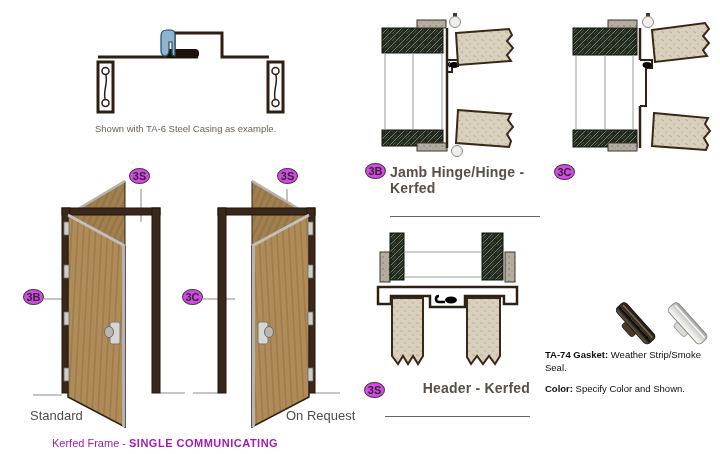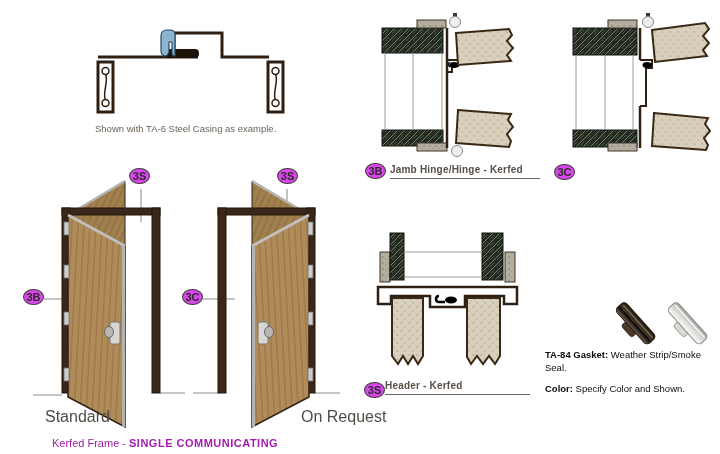--- a/index.html
+++ b/index.html
@@ -2,24 +2,24 @@
 <html><head>
 <meta charset="utf-8">
 <style>
   html,body{margin:0;padding:0;background:#ffffff;}
   .canvas{position:relative;width:720px;height:454px;background:#ffffff;overflow:hidden;
           font-family:"Liberation Sans",sans-serif;}
   .abs{position:absolute;}
   .badge{position:absolute;width:21px;height:16px;border-radius:50%;background:#d946ef;
          border:1.5px solid #3f3b35;color:#2e2b27;font-weight:bold;font-size:11px;
          display:flex;align-items:center;justify-content:center;box-sizing:border-box;}
-  .sec-label{position:absolute;font-weight:bold;font-size:10px;color:#574f48;
-             border-bottom:1.5px solid #6b635b;padding-bottom:3px;letter-spacing:.2px;}
+  .sec-label{position:absolute;font-weight:bold;font-size:14px;color:#574f48;
+             border-bottom:1.5px solid #6b635b;padding-bottom:20px;letter-spacing:.2px;}
   .caption{position:absolute;font-size:9.5px;color:#6b6359;}
-  .swing-label{position:absolute;font-size:16px;color:#514c47;margin-left:15px;}
+  .swing-label{position:absolute;font-size:13px;color:#514c47;}
   .gasket-text{position:absolute;font-size:9.5px;line-height:12.5px;color:#0d0d0d;}
   .gasket-text .note{display:block;margin-top:9px;}
   .title{position:absolute;font-size:11px;color:#a21caf;}
   .title .bold{font-weight:bold;letter-spacing:.5px;}
   b{font-weight:bold;}
 </style>
 </head>
 <body>
 
 <div class="canvas">
@@ -145,21 +145,21 @@
       <line x1="29" y1="27" x2="107" y2="27"></line>
       <line x1="29" y1="52" x2="107" y2="52"></line>
     </g>
     <path d="M3,62 L3,79 L16,79 L16,71 L55,71 L55,82 L90,82 L90,71 L129,71 L129,79 L142,79 L142,62 Z" stroke="#2f2014" stroke-width="2.5" fill="none"></path>
     <path d="M64,71 C60,71 60,77 64,77 L70,77" stroke="#000" stroke-width="2.5" fill="none"></path>
     <ellipse cx="76" cy="75" rx="6" ry="3.5" fill="#000"></ellipse>
     <path d="M17,73 H48 V131 L43,139 L38,131 L33,139 L28,131 L23,139 L17,131 Z" fill="url(#wend)" stroke="#3a2817" stroke-width="2"></path>
     <path d="M92,73 H125 V131 L120,139 L114,131 L108,139 L102,131 L96,139 L92,132 Z" fill="url(#wend)" stroke="#3a2817" stroke-width="2"></path>
   </svg>
   <span class="badge" style="left:364px;top:382px;">3S</span>
-  <div class="sec-label" style="left:385px;top:380px;width:145px;text-align:left;">Header - Kerfed</div>
+  <div class="sec-label" style="left:385px;top:380px;width:145px;text-align:right;">Header - Kerfed</div>
 
   <svg class="abs" style="left:20px;top:165px;" width="340" height="265" viewBox="0 0 340 265">
 
     <g stroke="#8c8c88" stroke-width="1">
       <line x1="13" y1="230" x2="42" y2="230"></line>
       <line x1="140" y1="228" x2="165" y2="228"></line>
       <line x1="173" y1="228" x2="198" y2="228"></line>
       <line x1="295" y1="228" x2="320" y2="228"></line>
     </g>
 
@@ -226,21 +226,21 @@
       <rect x="-7" y="-24" width="13" height="48" rx="4" fill="url(#gBrown)" stroke="#241c12" stroke-width="1"></rect>
       <line x1="2.5" y1="-22" x2="2.5" y2="22" stroke="#8a7a66" stroke-width="1.5" opacity="0.8"></line>
     </g>
     <g transform="translate(78,27) rotate(-42)">
       <rect x="-13" y="-8" width="7" height="16" rx="3" fill="#d9d9d6" stroke="#8a8a86" stroke-width="0.8"></rect>
       <rect x="-7" y="-24" width="13" height="48" rx="4" fill="url(#gWhite)" stroke="#8a8a86" stroke-width="1"></rect>
       <line x1="2.5" y1="-22" x2="2.5" y2="22" stroke="#ffffff" stroke-width="1.5" opacity="0.9"></line>
     </g>
   </svg>
   <div class="gasket-text" style="left:545px;top:349px;width:178px;">
-    <span><b>TA-84 Gasket:</b><span> Weather Strip/Smoke Seal.</span></span><br>
+    <span><b>TA-74 Gasket:</b><span> Weather Strip/Smoke Seal.</span></span><br>
     <span class="note"><b>Color:</b><span> Specify Color and Shown.</span></span>
   </div>
 
   <div class="title" style="left:52px;top:437px;">
     <span>Kerfed Frame - </span><span class="bold">SINGLE COMMUNICATING</span>
   </div>
 
 </div>
 
 </body></html>

